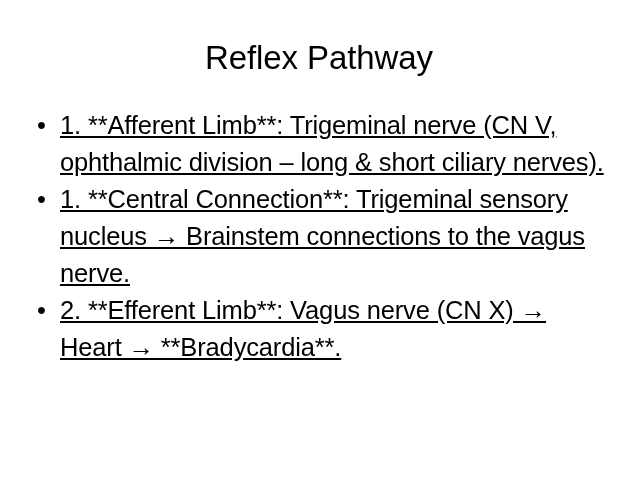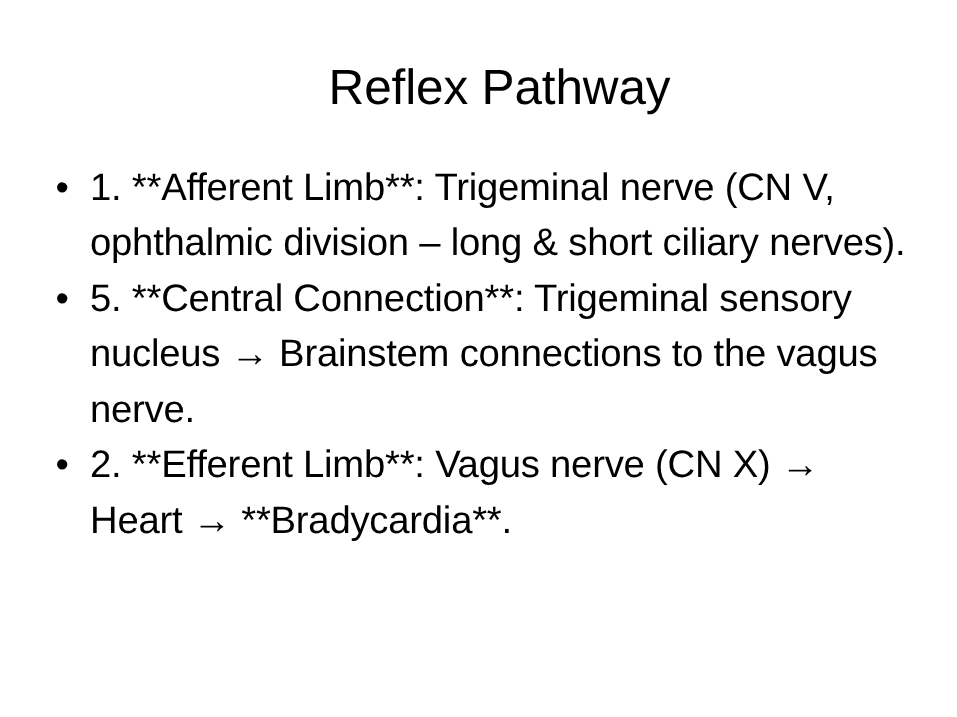--- a/index.html
+++ b/index.html
@@ -16,21 +16,21 @@
   .slide {
     position: relative;
     width: 638px;
     height: 478px;
     background: #ffffff;
     box-sizing: border-box;
   }
   .slide-title {
     position: absolute;
     top: 38px;
-    left: 44px;
+    left: 30px;
     width: 578px;
     text-align: center;
     font-size: 33px;
     line-height: 40px;
     color: #000000;
     font-weight: 400;
     letter-spacing: -0.1px;
     white-space: nowrap;
   }
   .body-list {
@@ -56,39 +56,40 @@
   .bullet-marker {
     position: absolute;
     left: 10px;
     top: 0;
     font-size: 25.5px;
     line-height: 37px;
     color: #000000;
   }
   .bullet-text {
     display: block;
+    text-decoration: underline;
   }
 </style>
 </head>
 <body>
 
 <div class="slide">
 
   <div class="slide-title">Reflex Pathway</div>
 
   <ul class="body-list">
 
     <li class="bullet-item">
       <span class="bullet-marker">•</span>
       <span class="bullet-text">1. **Afferent Limb**: Trigeminal nerve (CN V, ophthalmic division – long &amp; short ciliary nerves).</span>
     </li>
 
     <li class="bullet-item">
       <span class="bullet-marker">•</span>
-      <span class="bullet-text">5. **Central Connection**: Trigeminal sensory nucleus → Brainstem connections to the vagus nerve.</span>
+      <span class="bullet-text">1. **Central Connection**: Trigeminal sensory nucleus → Brainstem connections to the vagus nerve.</span>
     </li>
 
     <li class="bullet-item">
       <span class="bullet-marker">•</span>
       <span class="bullet-text">2. **Efferent Limb**: Vagus nerve (CN X) → Heart → **Bradycardia**.</span>
     </li>
 
   </ul>
 
 </div>

